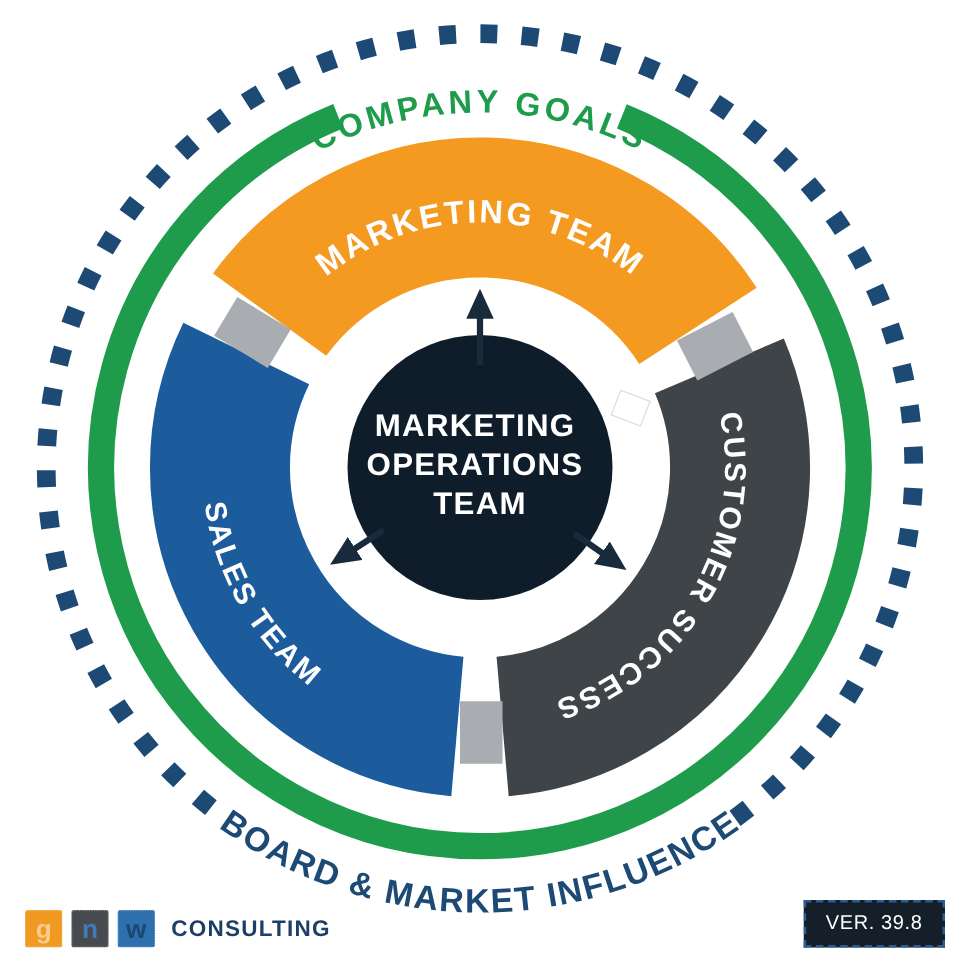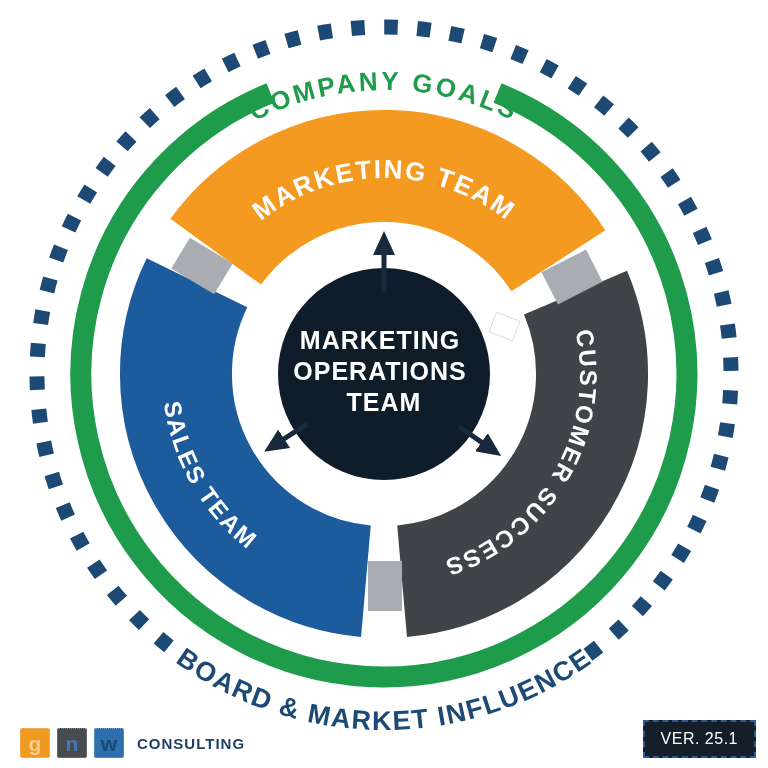--- a/index.html
+++ b/index.html
@@ -6,21 +6,21 @@
   .stage{position:relative;width:768px;height:768px;background:#ffffff;overflow:hidden;
          font-family:"Liberation Sans", sans-serif;}
   svg text{font-family:"Liberation Sans", sans-serif;}
   .footer-logo{position:absolute;left:20px;bottom:10px;display:flex;align-items:center;gap:7px;}
   .logo-sq{width:30px;height:30px;display:flex;align-items:center;justify-content:center;
            font-weight:bold;font-size:21px;line-height:1;border-radius:2px;
            border:1px dotted rgba(255,255,255,0.35);box-sizing:border-box;}
   .sq-g{background:#F09A21;color:#F8CD8F;}
   .sq-n{background:#474A4F;color:#3F7CB8;}
   .sq-w{background:#2E6FAE;color:#1A4871;}
-  .logo-text{color:#1D3F66;font-weight:bold;font-size:15px;letter-spacing:1px;margin-left:6px;}
+  .logo-text{color:#1D3F66;font-weight:bold;font-size:18px;letter-spacing:1px;margin-left:6px;}
   .version-badge{position:absolute;right:12px;bottom:10px;background:#151F29;color:#ffffff;
                  font-size:16px;padding:8px 16px;border:2px dashed #2B5C93;letter-spacing:0.5px;}
 </style>
 </head>
 <body>
 
 <div class="stage">
 
   <svg width="768" height="768" viewBox="0 0 768 768">
     <defs>
@@ -80,15 +80,15 @@
 
   
   <div class="footer-logo">
     <span class="logo-sq sq-g">g</span>
     <span class="logo-sq sq-n">n</span>
     <span class="logo-sq sq-w">w</span>
     <span class="logo-text">CONSULTING</span>
   </div>
 
   
-  <div class="version-badge">VER. 25.1</div>
+  <div class="version-badge">VER. 39.8</div>
 
 </div>
 
 </body></html>

